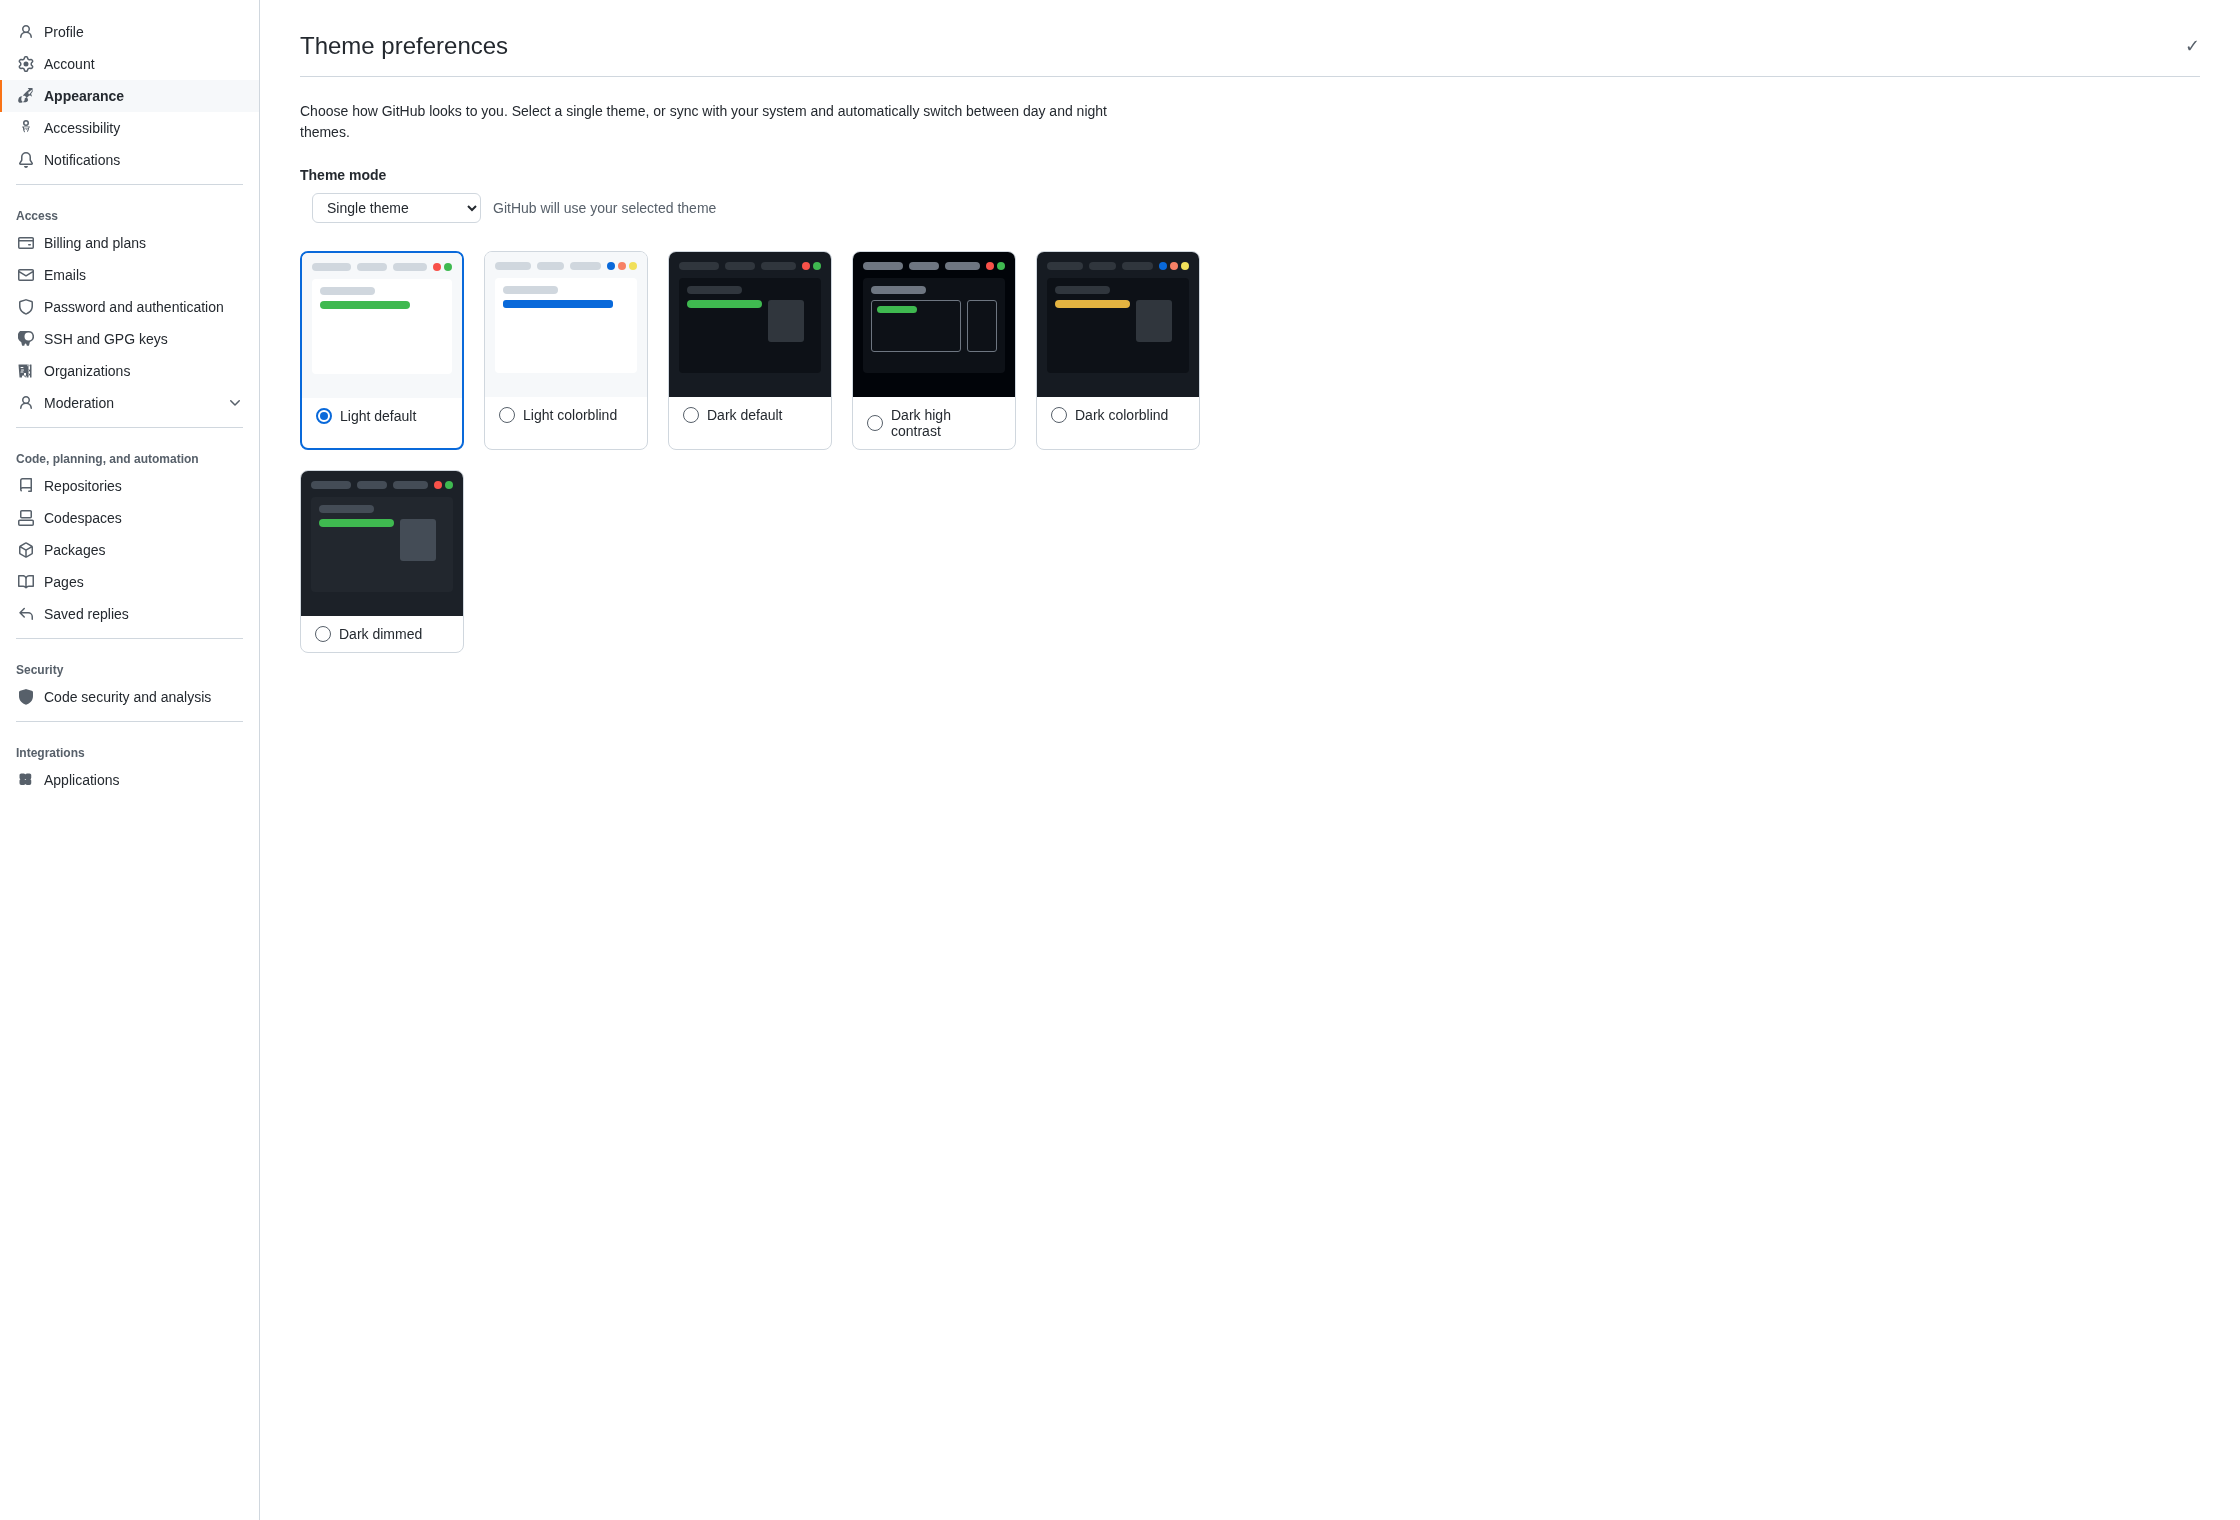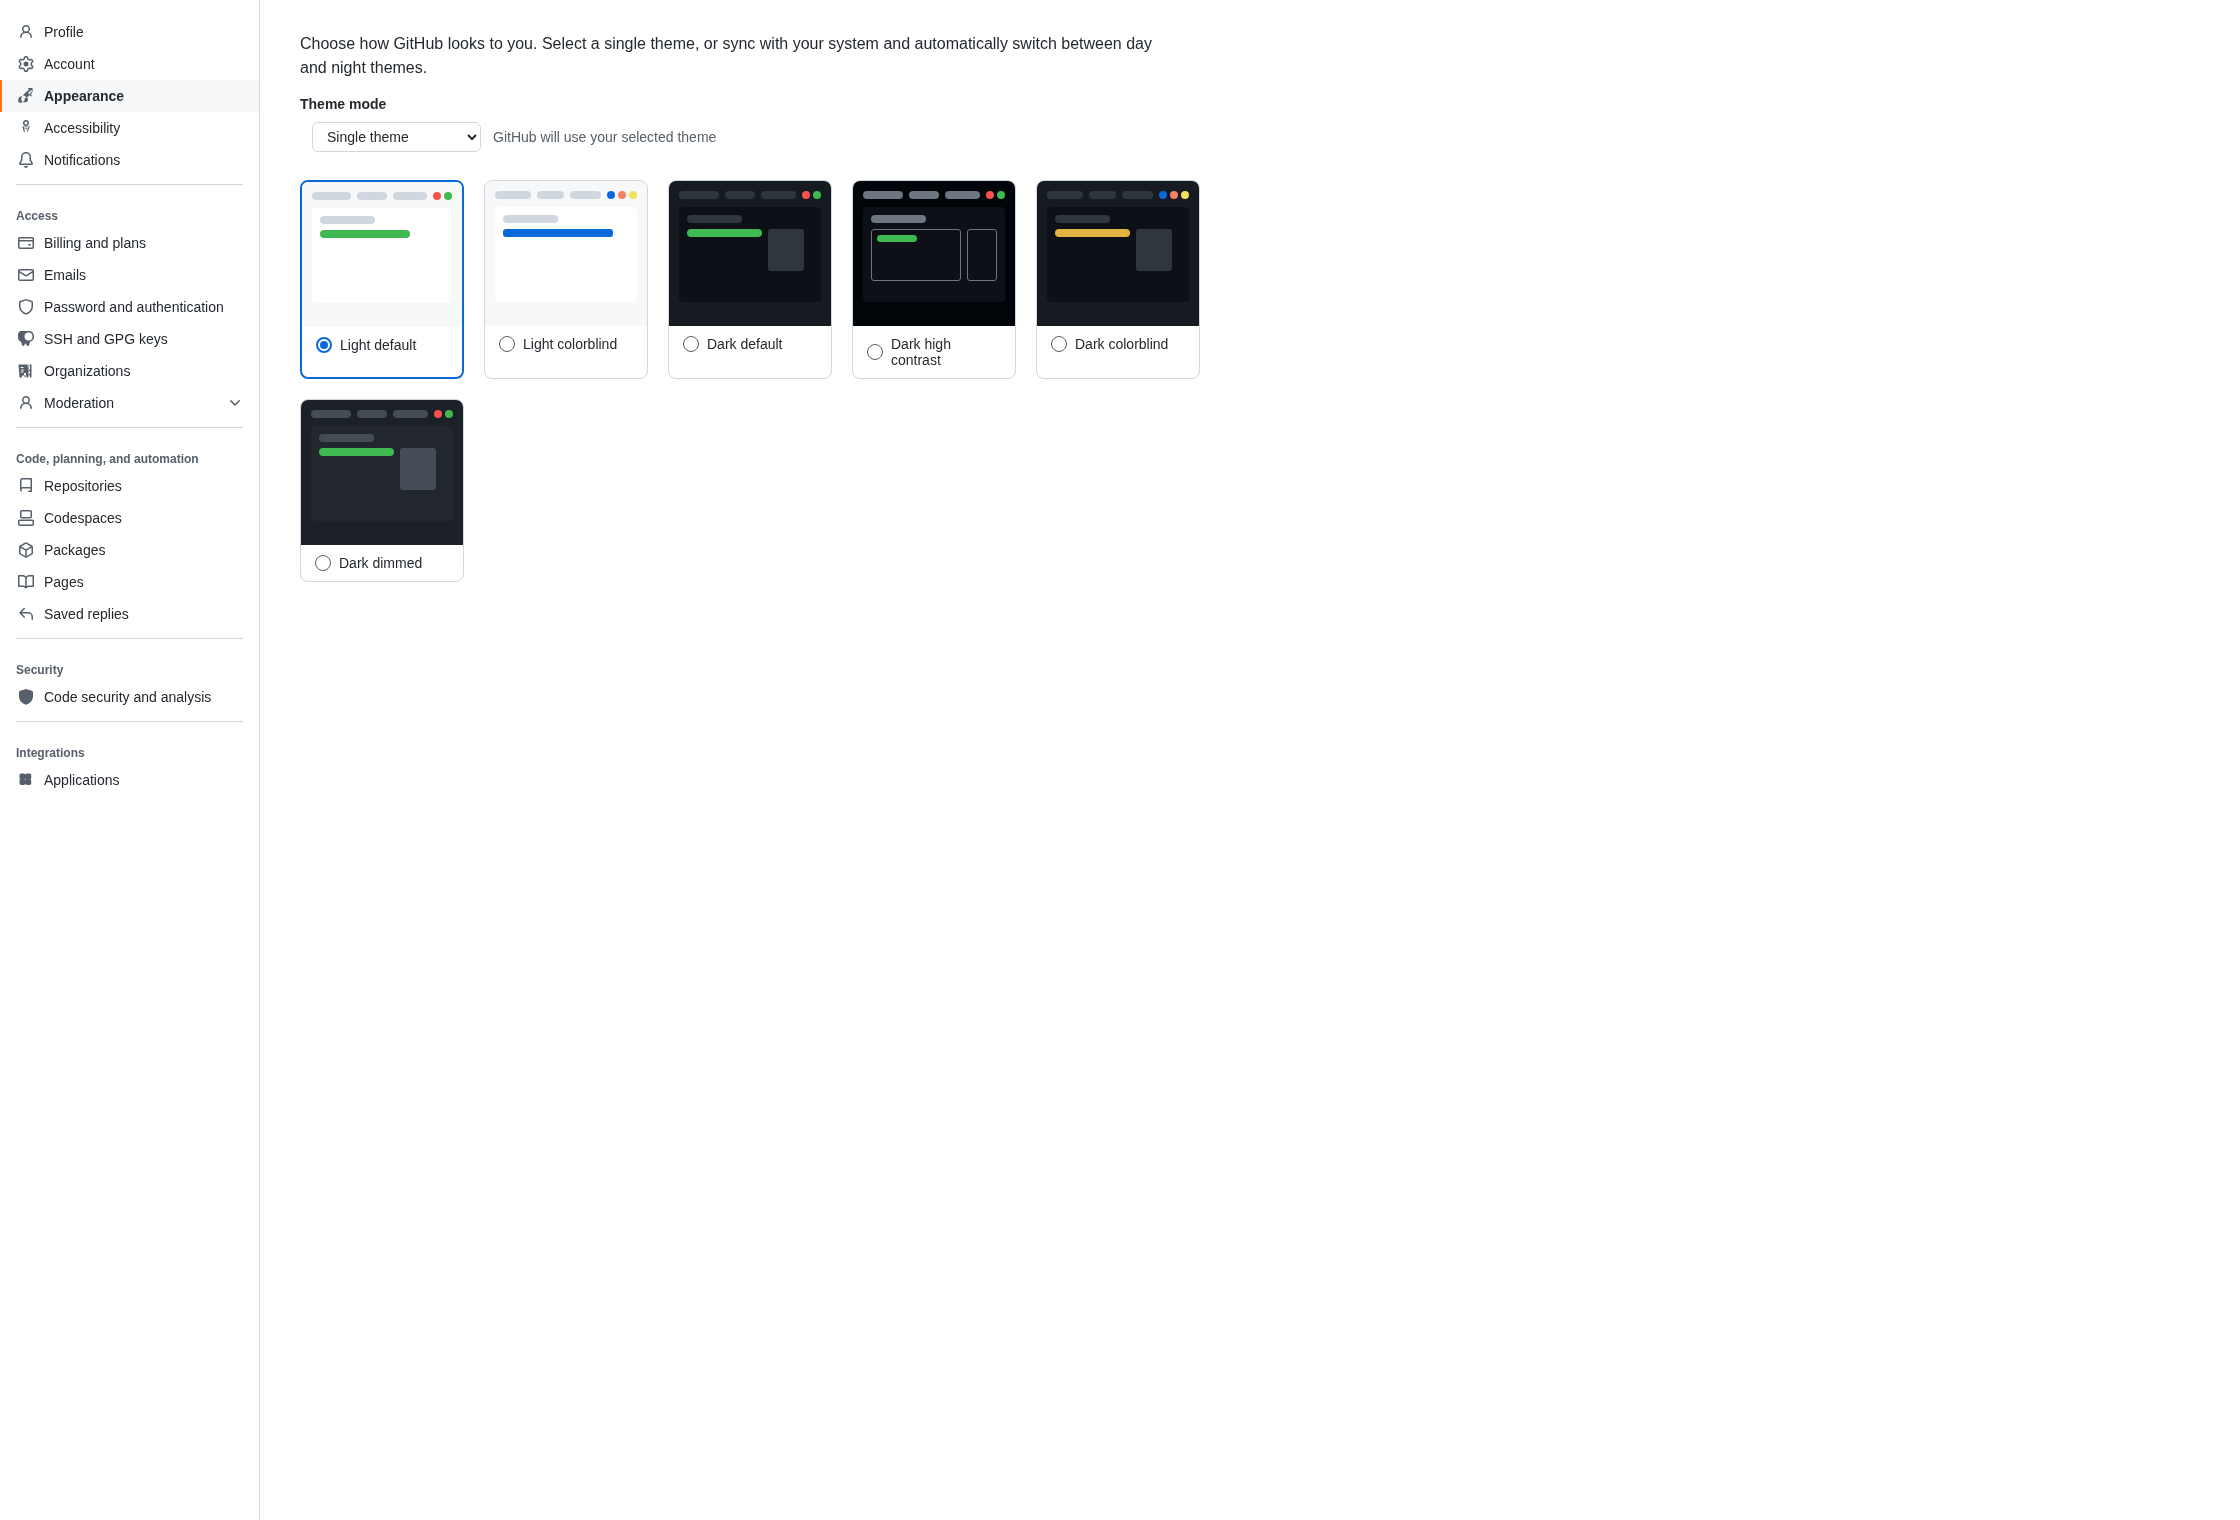--- a/index.html
+++ b/index.html
@@ -77,23 +77,23 @@
       font-size: 24px;
       font-weight: 400;
       color: #24292f;
     }
     .check-icon {
       color: #57606a;
       font-size: 18px;
     }
 
     .description {
-      font-size: 16px;
+      font-size: 14px;
       color: #24292f;
-      margin-bottom: 16px;
+      margin-bottom: 24px;
       line-height: 1.5;
       max-width: 860px;
     }
 
     .section-label {
       font-size: 14px;
       font-weight: 600;
       margin-bottom: 10px;
     }
 
@@ -390,20 +390,24 @@
 
   <div class="sidebar-nav-item">
     <svg class="sidebar-icon" viewBox="0 0 16 16" fill="currentColor">
       <path d="M1.5 3.25c0-.966.784-1.75 1.75-1.75h2.5c.966 0 1.75.784 1.75 1.75v2.5A1.75 1.75 0 0 1 5.75 7.5h-2.5A1.75 1.75 0 0 1 1.5 5.75Zm5.75 0c0-.966.784-1.75 1.75-1.75h2.5c.966 0 1.75.784 1.75 1.75v2.5A1.75 1.75 0 0 1 11.5 7.5H9a1.75 1.75 0 0 1-1.75-1.75Zm-5.75 5.5c0-.966.784-1.75 1.75-1.75h2.5c.966 0 1.75.784 1.75 1.75v2.5A1.75 1.75 0 0 1 5.75 13h-2.5A1.75 1.75 0 0 1 1.5 11.25Zm5.75 0c0-.966.784-1.75 1.75-1.75h2.5c.966 0 1.75.784 1.75 1.75v2.5A1.75 1.75 0 0 1 11.5 13H9a1.75 1.75 0 0 1-1.75-1.75Z"></path>
     </svg>
     <span>Applications</span>
   </div>
 </nav>
 
 <main class="main">
+  <div class="page-header">
+    <h1 class="page-title">Theme preferences</h1>
+    <span class="check-icon">✓</span>
+  </div>
 
   <p class="description">Choose how GitHub looks to you. Select a single theme, or sync with your system and automatically switch between day and night themes.</p>
 
   <div class="section-label">Theme mode</div>
 
   <div class="theme-mode-row">
     <select class="theme-select">
       <option>Single theme</option>
       <option>Sync with system</option>
     </select>

